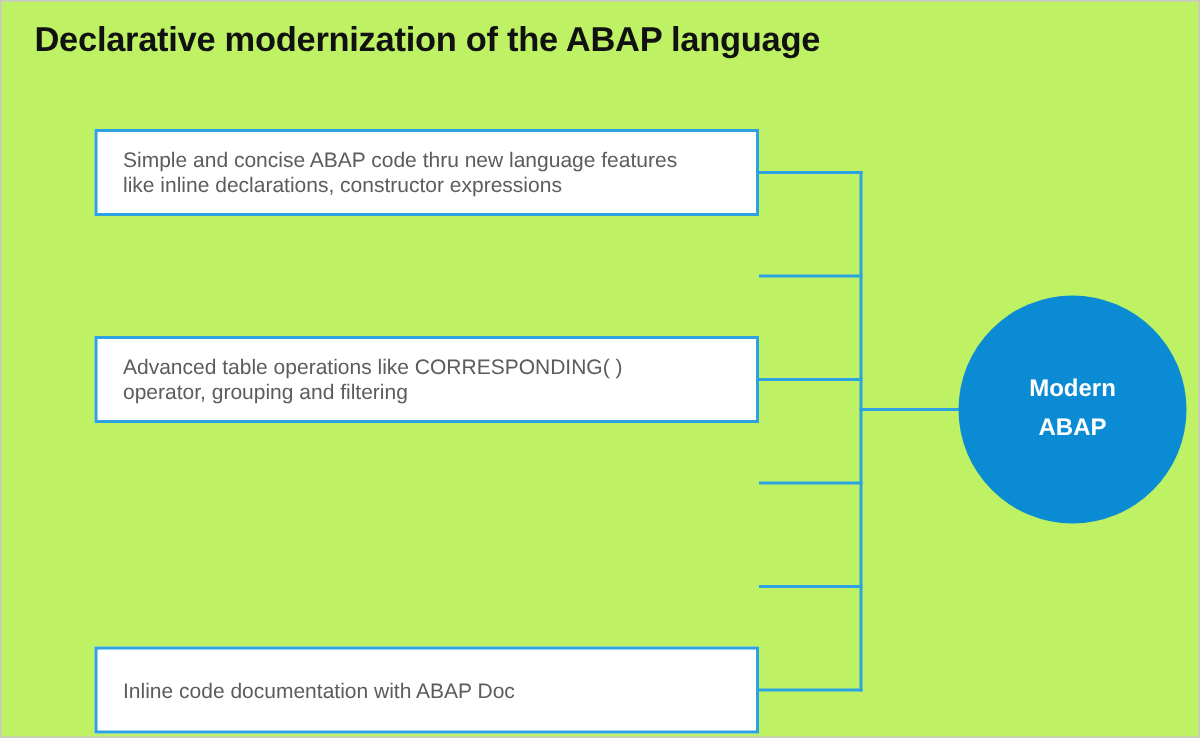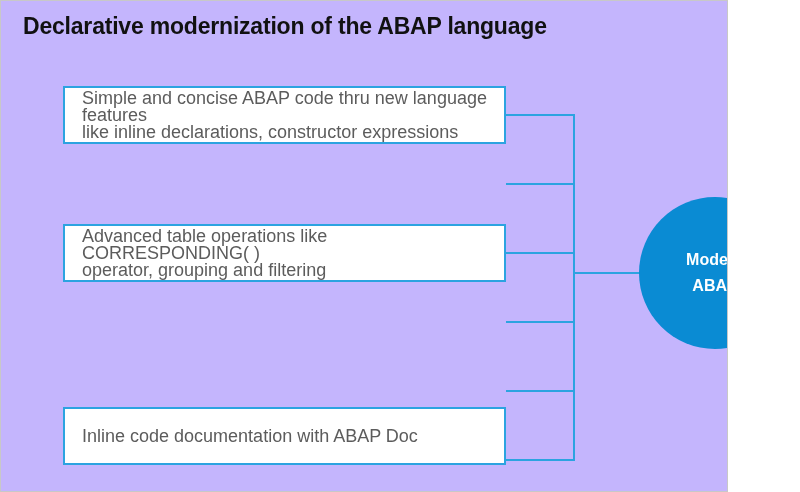--- a/index.html
+++ b/index.html
@@ -2,23 +2,23 @@
 <html><head>
 <meta charset="utf-8">
 <style>
   html, body {
     margin: 0;
     padding: 0;
     background: #ffffff;
   }
   #canvas {
     position: relative;
-    width: 728px;
+    width: 800px;
     height: 492px;
-    background: #c4b5fd;
+    background: #bef264;
     border: 1px solid #c8c8c8;
     box-sizing: border-box;
     overflow: hidden;
     font-family: "Liberation Sans", sans-serif;
   }
   #title {
     position: absolute;
     left: 22px;
     top: 12px;
     font-size: 23px;
@@ -34,21 +34,21 @@
     height: 58px;
     box-sizing: border-box;
     border: 2px solid #2ca3e0;
     background: #ffffff;
     display: flex;
     align-items: center;
   }
   .feature-text {
     padding-left: 17px;
     padding-right: 10px;
-    font-size: 18px;
+    font-size: 14px;
     line-height: 17px;
     color: #5c5c5c;
     white-space: pre-line;
   }
   .conn {
     position: absolute;
     background: #2ca3e0;
   }
   .conn-h { height: 2px; }
   .conn-v { width: 2px; }
@@ -79,21 +79,21 @@
   <div id="title">Declarative modernization of the ABAP language</div>
 
   <div class="feature-box" style="top:85px;">
     <span class="feature-text">Simple and concise ABAP code thru new language features
 like inline declarations, constructor expressions</span>
   </div>
   <div class="feature-box" style="top:223px;">
     <span class="feature-text">Advanced table operations like CORRESPONDING( )
 operator, grouping and filtering</span>
   </div>
-  <div class="feature-box" style="top:406px;">
+  <div class="feature-box" style="top:430px;">
     <span class="feature-text">Inline code documentation with ABAP Doc</span>
   </div>
 
   <div class="conn conn-h" style="left:505px; top:113px; width:69px;"></div>
   <div class="conn conn-h" style="left:505px; top:182px; width:69px;"></div>
   <div class="conn conn-h" style="left:505px; top:251px; width:69px;"></div>
   <div class="conn conn-h" style="left:505px; top:320px; width:69px;"></div>
   <div class="conn conn-h" style="left:505px; top:389px; width:69px;"></div>
   <div class="conn conn-h" style="left:505px; top:458px; width:69px;"></div>
 

